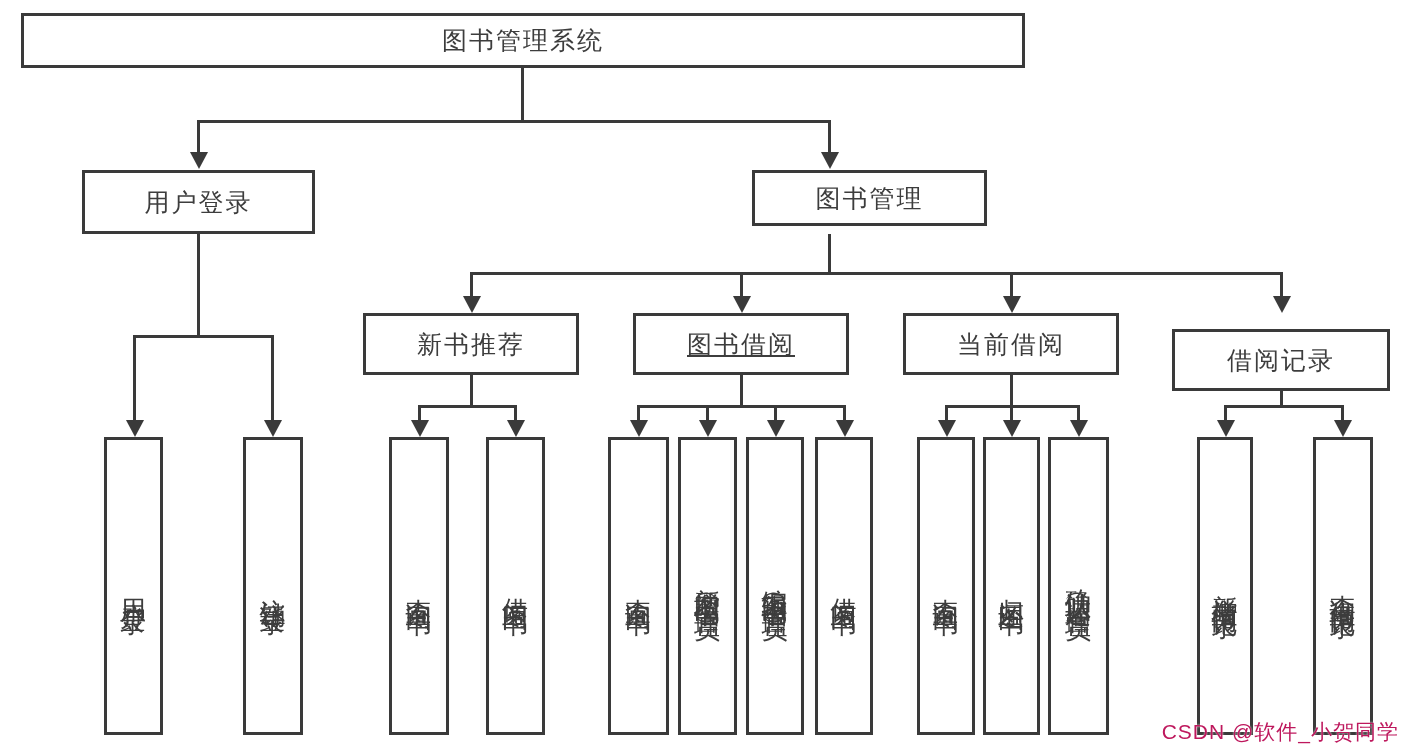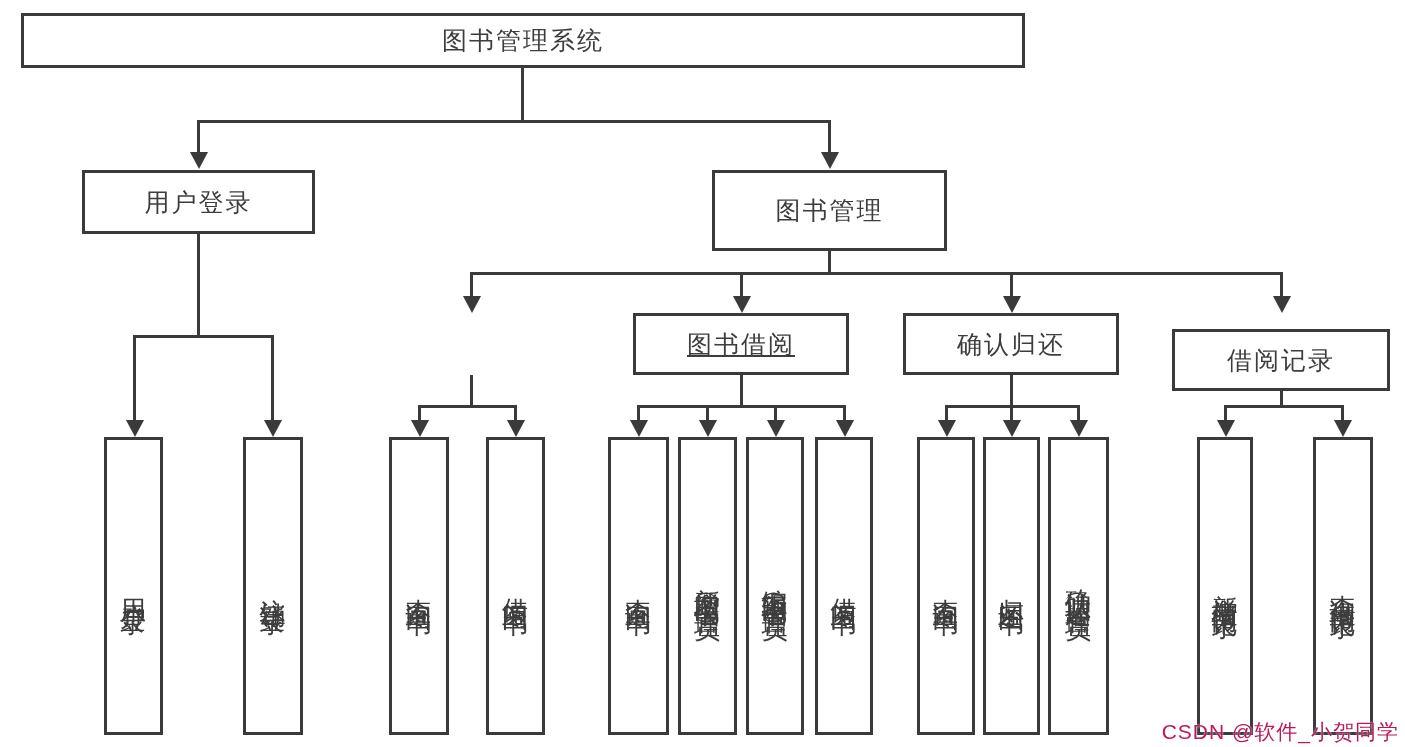--- a/index.html
+++ b/index.html
@@ -70,40 +70,41 @@
   <div class="box" style="left:21px;top:13px;width:1004px;height:55px;text-align:center;">图书管理系统</div>
 
   <div>
     <div class="line" style="left:521px;top:68px;width:3px;height:55px;"></div>
     <div class="line" style="left:197px;top:120px;width:634px;height:3px;"></div>
     <div class="arrowline" style="left:197px;top:120px;height:32px;"></div>
     <div class="arrowline" style="left:828px;top:120px;height:32px;"></div>
   </div>
 
   <div class="box" style="left:82px;top:170px;width:233px;height:64px;">用户登录</div>
-  <div class="box" style="left:712px;top:170px;width:235px;height:81px;">图书管理</div>
+  <div class="box" style="left:752px;top:170px;width:235px;height:56px;">图书管理</div>
 
   <div>
     <div class="line" style="left:197px;top:234px;width:3px;height:104px;"></div>
     <div class="line" style="left:133px;top:335px;width:141px;height:3px;"></div>
     <div class="arrowline" style="left:133px;top:335px;height:85px;"></div>
     <div class="arrowline" style="left:271px;top:335px;height:85px;"></div>
   </div>
 
   <div>
     <div class="line" style="left:828px;top:234px;width:3px;height:41px;"></div>
     <div class="line" style="left:470px;top:272px;width:813px;height:3px;"></div>
     <div class="arrowline" style="left:470px;top:272px;height:24px;"></div>
     <div class="arrowline" style="left:740px;top:272px;height:24px;"></div>
     <div class="arrowline" style="left:1010px;top:272px;height:24px;"></div>
     <div class="arrowline" style="left:1280px;top:272px;height:24px;"></div>
   </div>
 
+  <div class="box" style="left:363px;top:313px;width:216px;height:62px;">新书推荐</div>
   <div class="box" style="left:633px;top:313px;width:216px;height:62px;text-decoration:underline;">图书借阅</div>
-  <div class="box" style="left:903px;top:313px;width:216px;height:62px;">确认归还</div>
+  <div class="box" style="left:903px;top:313px;width:216px;height:62px;">当前借阅</div>
   <div class="box" style="left:1172px;top:313px;width:218px;height:62px;margin-top:16px;">借阅记录</div>
 
   <div>
     <div class="line" style="left:470px;top:375px;width:3px;height:32px;"></div>
     <div class="line" style="left:418px;top:405px;width:99px;height:3px;"></div>
     <div class="arrowline" style="left:418px;top:405px;height:15px;"></div>
     <div class="arrowline" style="left:514px;top:405px;height:15px;"></div>
   </div>
 
   <div>

